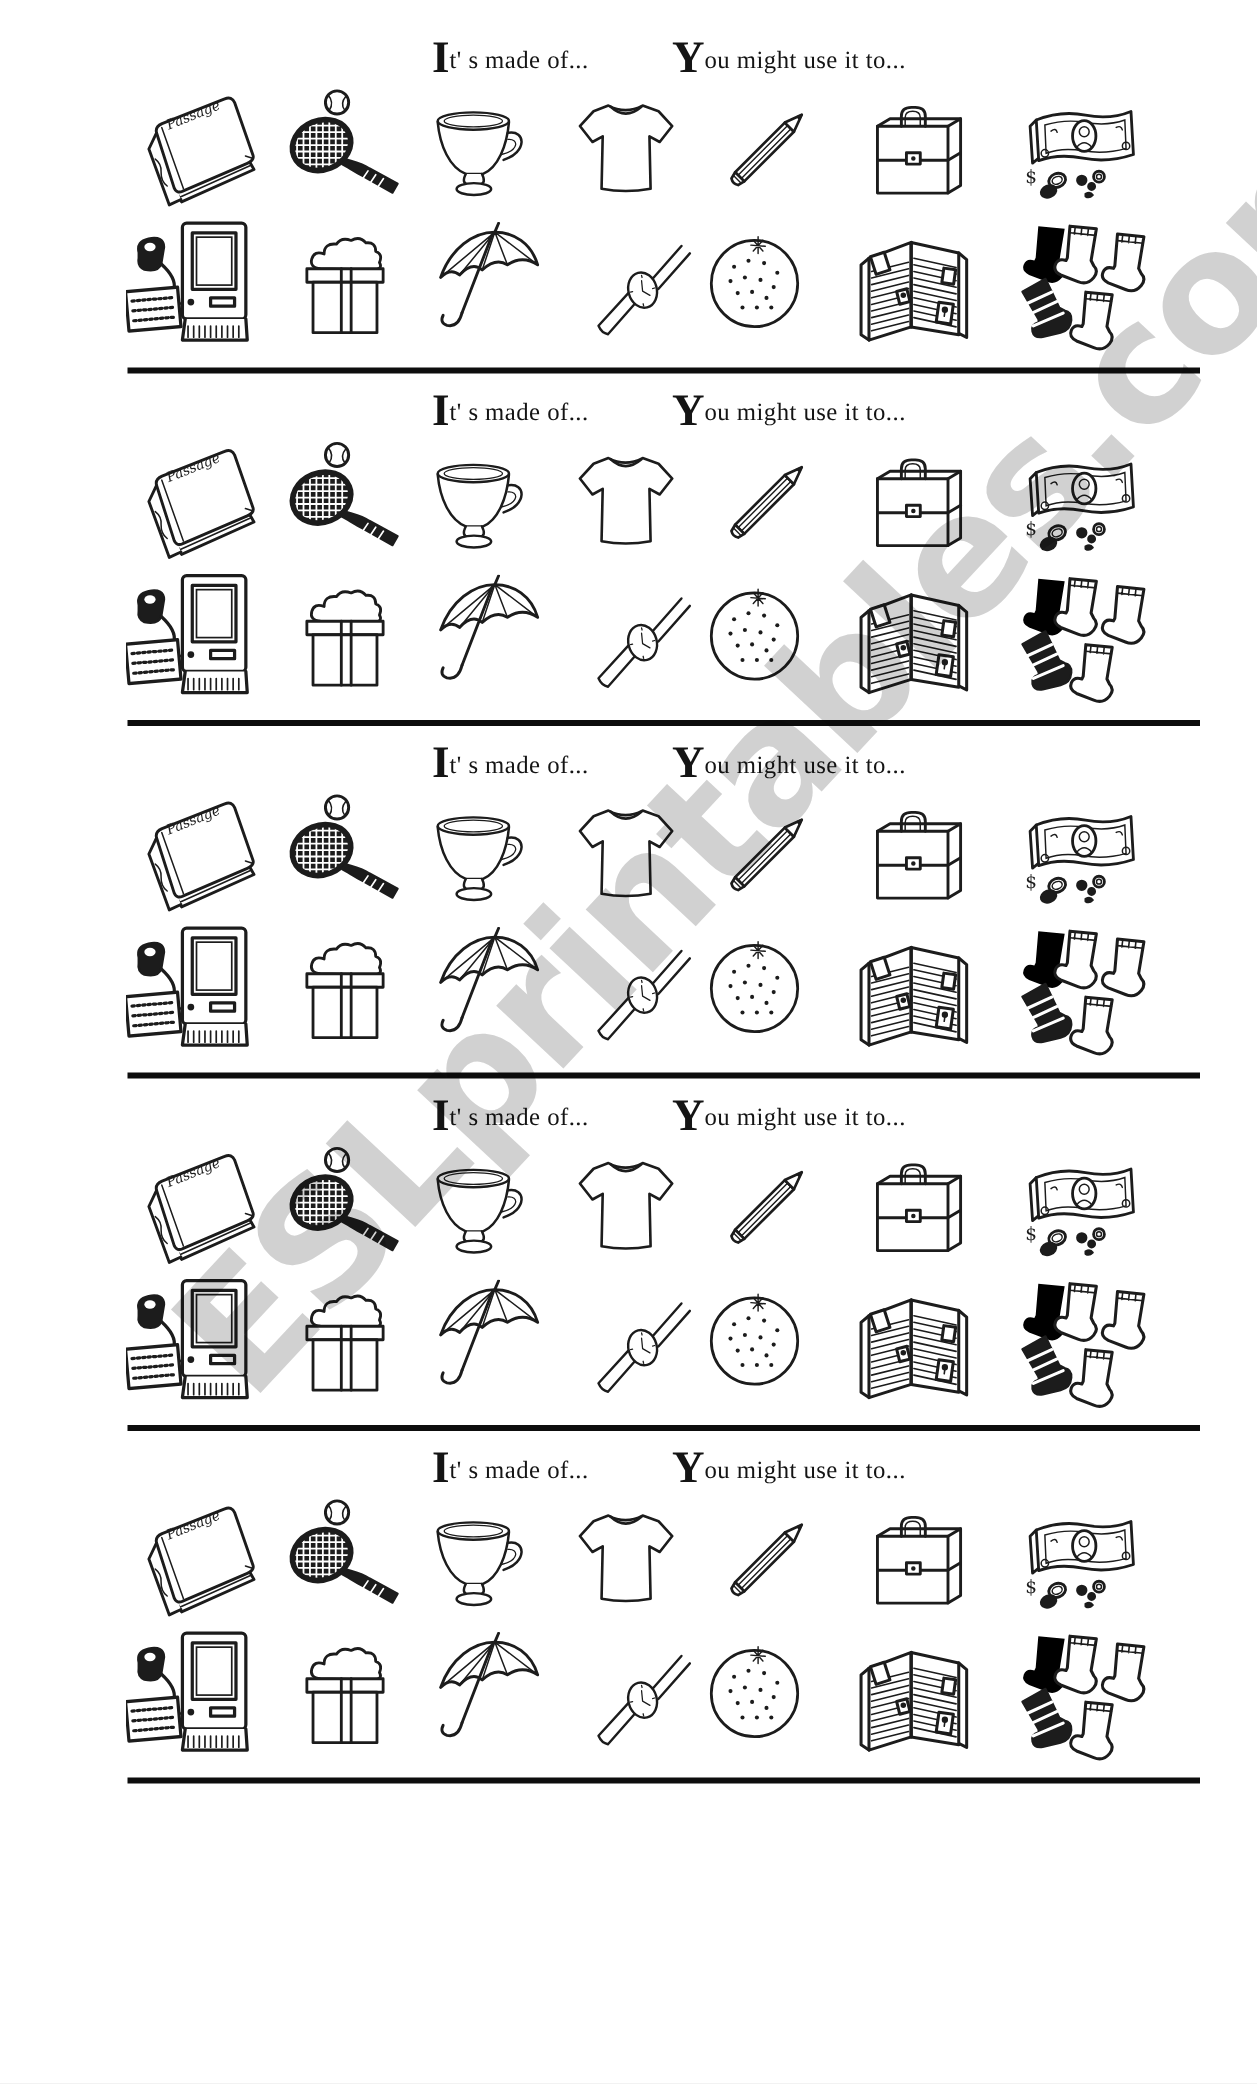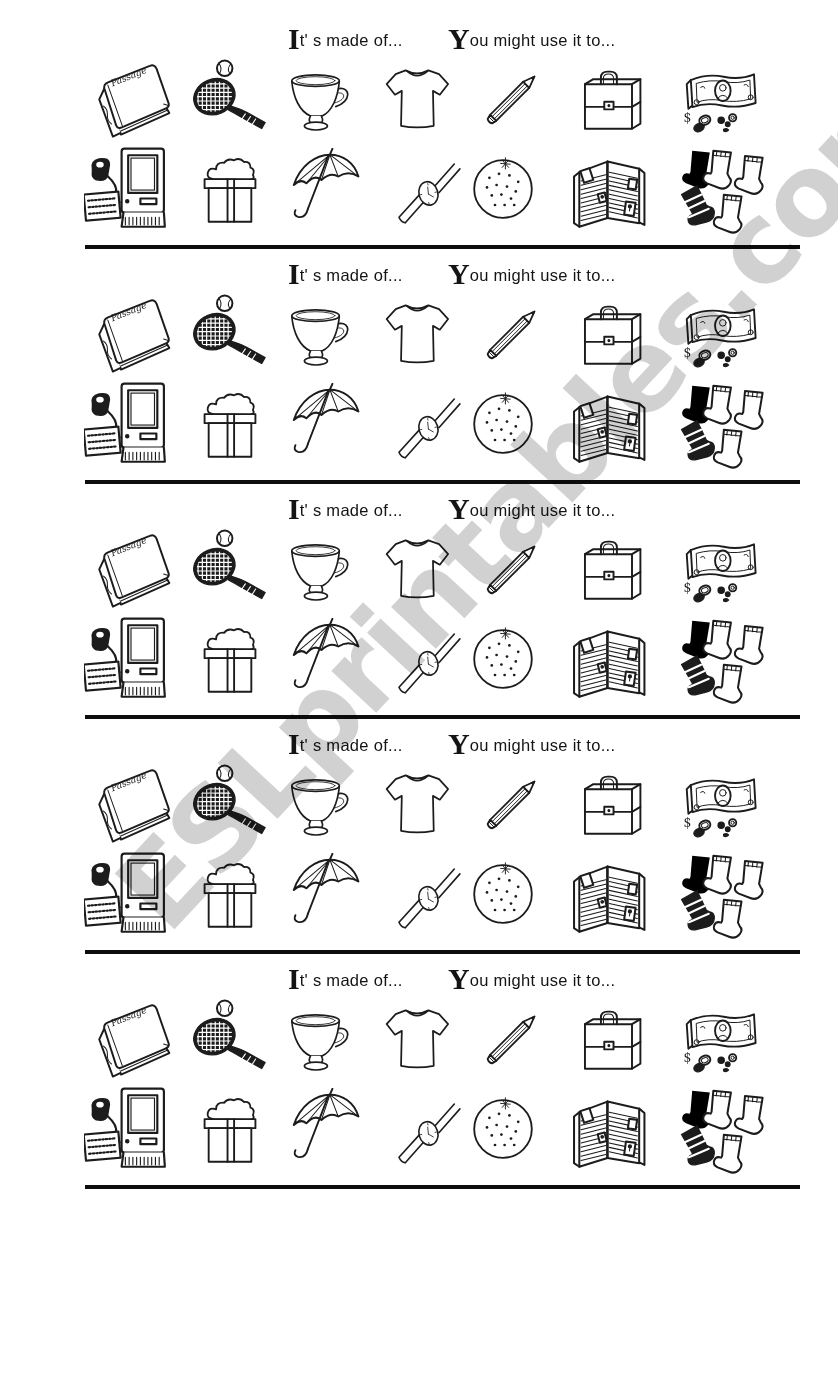--- a/index.html
+++ b/index.html
@@ -13,21 +13,21 @@
   }
   #sections{position:absolute;top:14px;left:0;width:838px;}
   .section{position:relative;height:231px;}
   .divider{height:4px;width:715px;margin-left:85px;background:#0d0d0d;}
   .hdr{position:absolute;top:14px;white-space:nowrap;color:#141414;}
   .hdr .cap{
     font-family:"Liberation Serif", serif;
     font-weight:bold;font-size:30px;line-height:22px;vertical-align:-3px;
   }
   .hdr .rest{
-    font-family:Liberation Sans, sans-serif;
+    font-family:Liberation Serif, serif;
     font-size:16.5px;letter-spacing:.3px;
   }
   .hdr-left{left:288px;}
   .hdr-right{left:448px;}
   .art{position:absolute;}
   .art svg{width:100%;height:100%;display:block;}
   #watermark{
     position:absolute;left:98px;top:872px;
     transform:rotate(-47deg);transform-origin:0 0;
     font-family:"DejaVu Sans", sans-serif;

